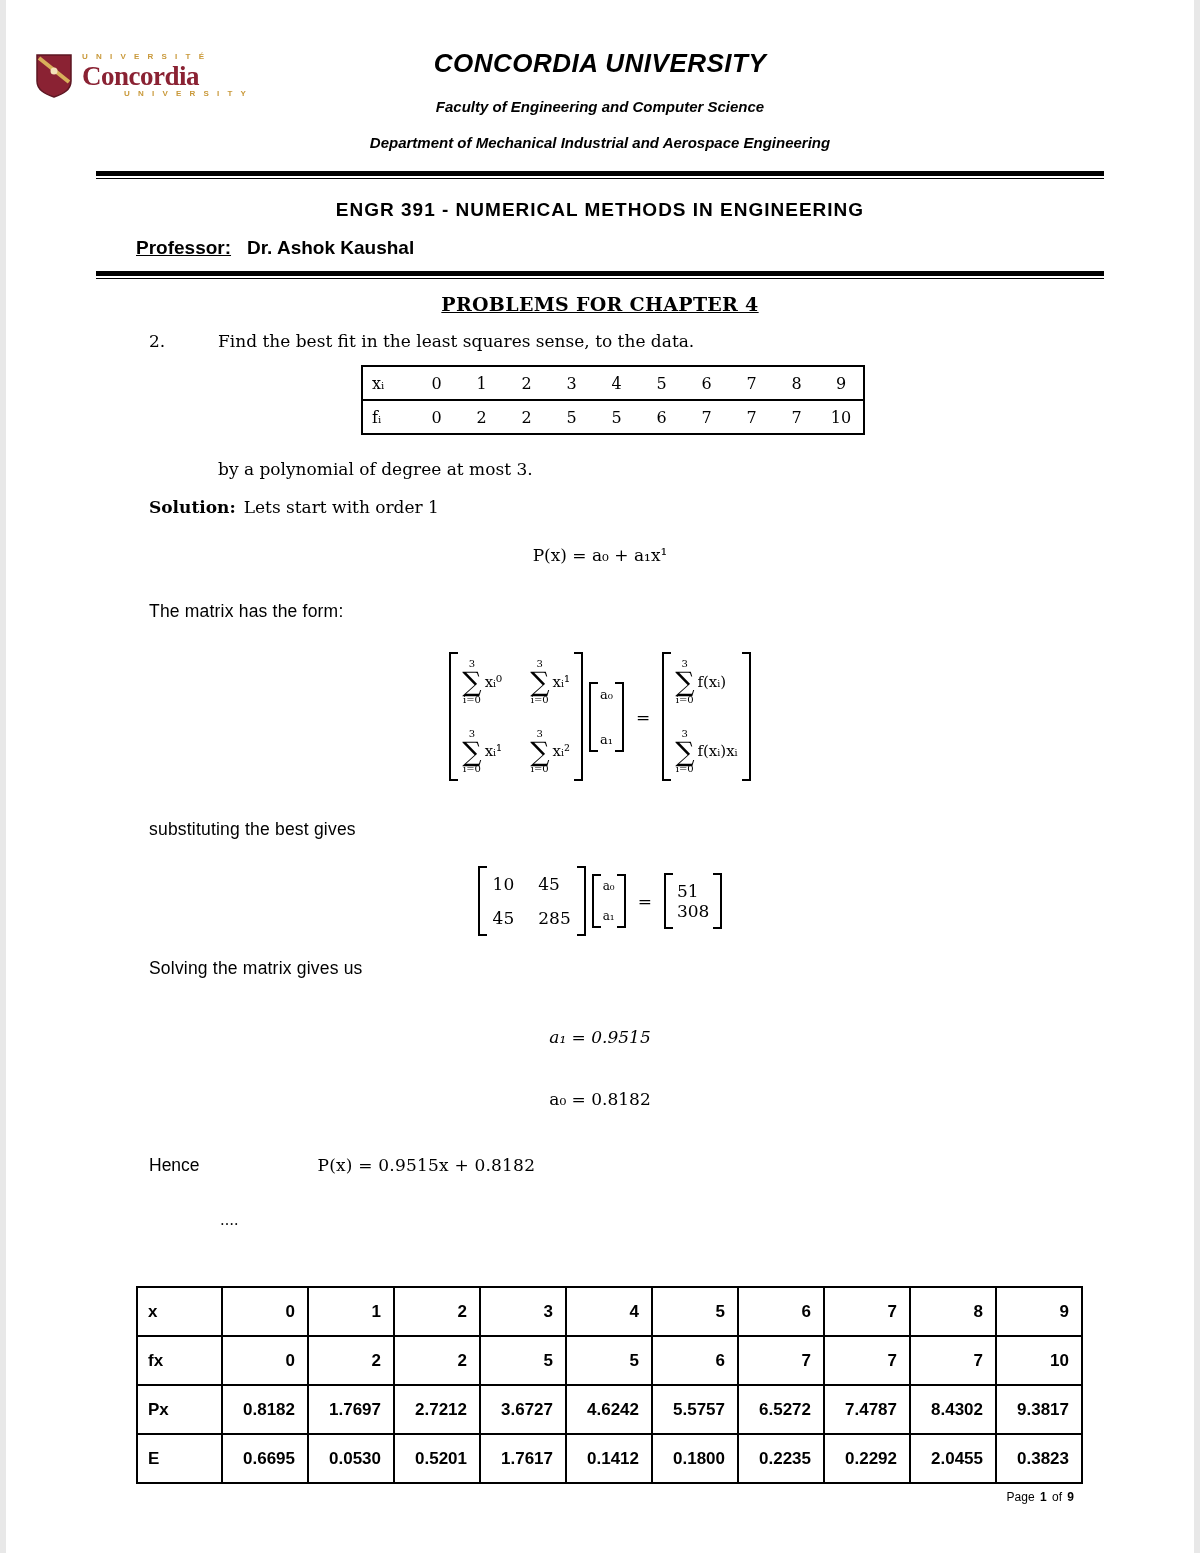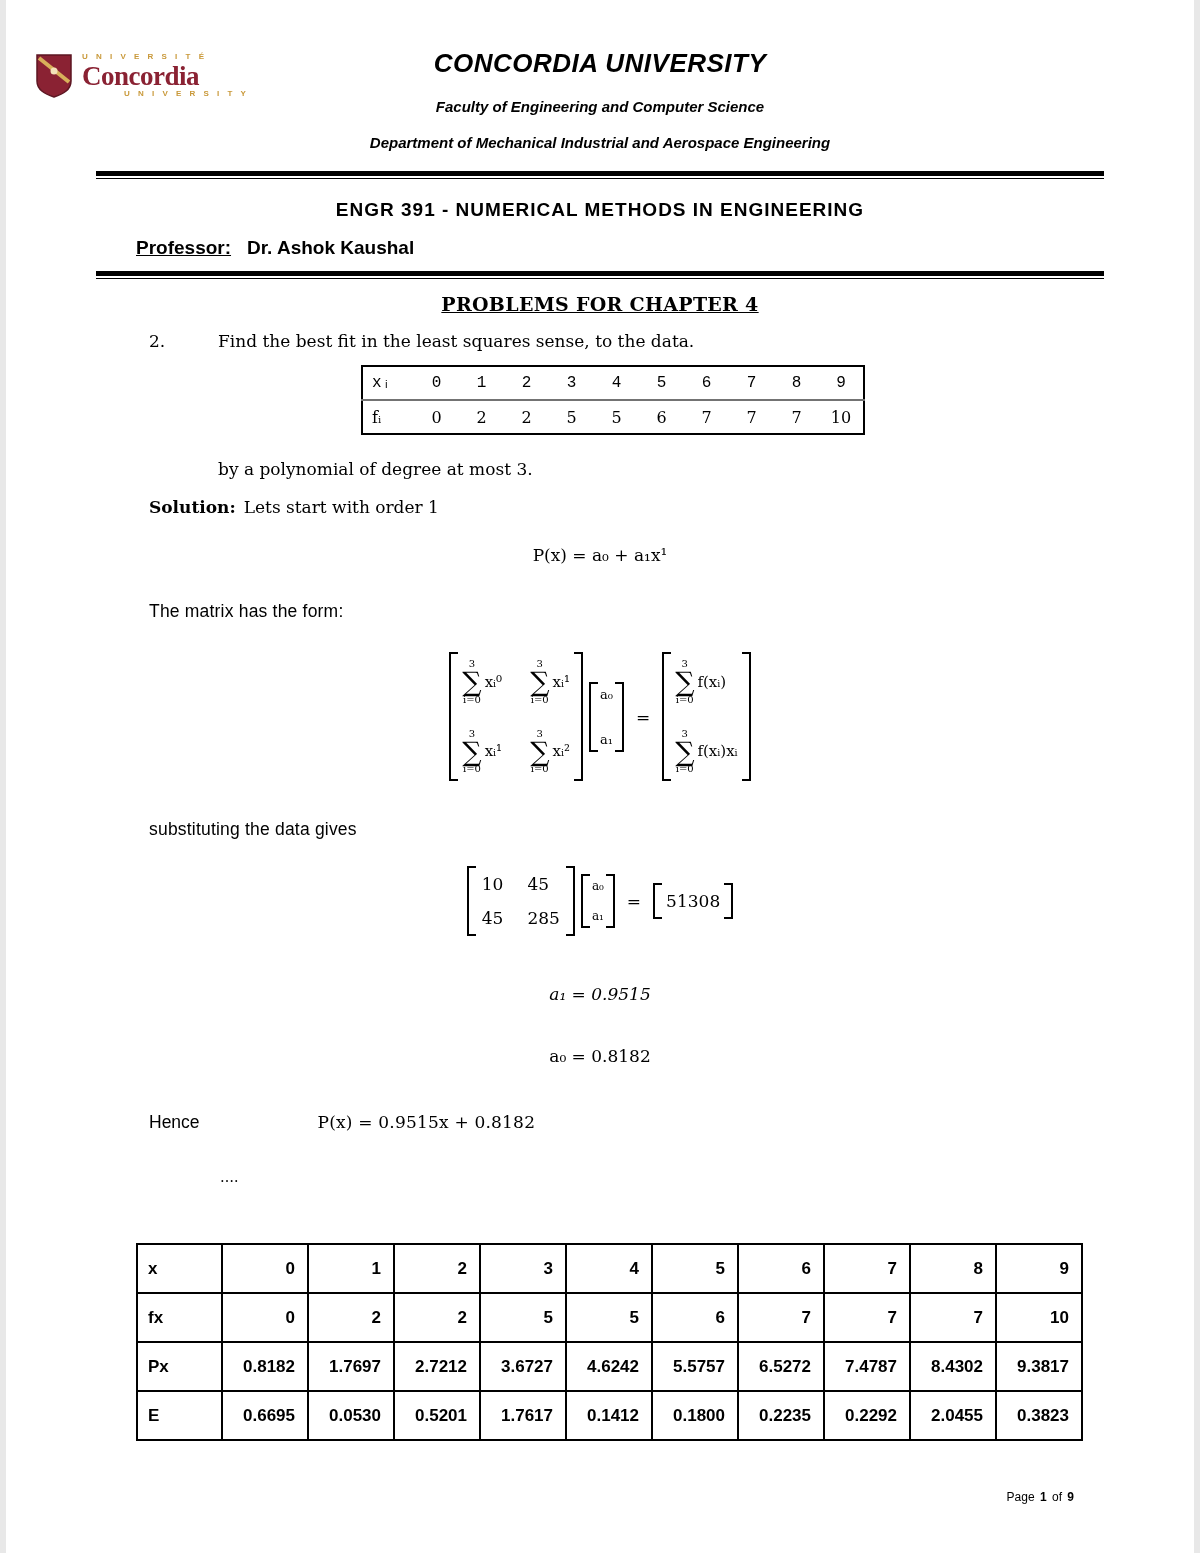--- a/index.html
+++ b/index.html
@@ -32,21 +32,21 @@
   
   .serif { font-family:"DejaVu Serif","Liberation Serif", serif; }
   .chapter { text-align:center; font-family:"DejaVu Serif","Liberation Serif", serif; font-size:19px; font-weight:bold; text-decoration:underline; margin-top:14px; letter-spacing:0.3px; }
 
   .problem { display:flex; margin-top:16px; margin-left:53px; font-size:17px; }
   .problem-num { width:69px; }
 
   .small-table { margin-top:14px; margin-left:265px; border-collapse:collapse; border:2px solid #000; font-family:"DejaVu Serif","Liberation Serif", serif; font-size:16px; }
   .small-table td { height:34px; text-align:center; min-width:45px; padding:0 2px; }
   .small-table td.lbl { text-align:left; padding-left:9px; min-width:52px; }
-  .small-table tr:first-child td { border-bottom:2px solid #737373;font-family:Liberation Mono, monospace; }
+  .small-table tr:first-child td { border-bottom:2px solid #000000; }
 
   .poly-note { margin-top:24px; margin-left:122px; font-size:17px; }
   .solution { margin-top:18px; margin-left:53px; font-size:17px; }
   .solution .sol-label { font-weight:bold; margin-right:8px; }
 
   .center-eq { text-align:center; font-family:"DejaVu Serif","Liberation Serif", serif; font-size:17px; }
   .eq-p { margin-top:28px; }
 
   .comic-line { margin-top:36px; margin-left:53px; font-size:17.5px; letter-spacing:0.2px; }
   .comic-sub { margin-top:38px; }
@@ -65,21 +65,21 @@
   .sum-upper, .sum-lower { font-size:10px; }
   .sigma { font-size:27px; line-height:0.95; }
   .term { font-size:15px; }
   .vec { display:flex; flex-direction:column; row-gap:30px; font-size:13px; }
   .eqs { margin:0 9px; font-size:17px; }
 
   .num-eq { display:flex; justify-content:center; align-items:center; margin-top:26px; font-family:"DejaVu Serif","Liberation Serif", serif; font-size:17px; }
   .num-grid { display:grid; grid-template-columns:auto auto; column-gap:24px; row-gap:14px; padding:3px 4px; }
   .num-grid span { text-align:left; }
   .num-vec { display:flex; flex-direction:column; row-gap:16px; font-size:12px; }
-  .num-rhs { display:flex; flex-direction:row; row-gap:0; padding:3px 2px; }
+  .num-rhs { display:flex; flex-direction:column; row-gap:0; padding:3px 2px; }
 
   .result-line { margin-top:48px;font-style:italic; }
   .result-line2 { margin-top:42px; }
 
   .hence-row { display:flex; margin-top:46px; margin-left:53px; font-size:17.5px; }
   .hence-formula { font-family:"DejaVu Serif","Liberation Serif", serif; font-size:17px; margin-left:118px; letter-spacing:0.2px; }
 
   .ellipsis { margin-top:36px; margin-left:124px; font-family:"DejaVu Serif","Liberation Serif", serif; font-size:14px; }
 
   
@@ -235,21 +235,21 @@
               <span class="sum-upper">3</span>
               <span class="sigma">∑</span>
               <span class="sum-lower">i=0</span>
             </span>
           <span class="term">f(xᵢ)xᵢ</span>
         </span>
       </span>
     </span>
   </div>
 
-  <div class="comic-line comic-sub">substituting the data gives</div>
+  <div class="comic-line comic-sub">substituting the best gives</div>
 
   <div class="num-eq">
     <span class="bracket">
       <span class="num-grid">
         <span>10</span>
         <span>45</span>
         <span>45</span>
         <span>285</span>
       </span>
     </span>
@@ -261,20 +261,21 @@
     </span>
     <span class="eqs">=</span>
     <span class="bracket">
       <span class="num-rhs">
         <span>51</span>
         <span>308</span>
       </span>
     </span>
   </div>
 
+  <div class="comic-line comic-solve">Solving the matrix gives us</div>
 
   <div class="center-eq result-line">a₁ = 0.9515</div>
   <div class="center-eq result-line2">a₀ = 0.8182</div>
 
   <div class="hence-row">
     <span>Hence</span>
     <span class="hence-formula">P(x) = 0.9515x + 0.8182</span>
   </div>
 
   <div class="ellipsis">….</div>

